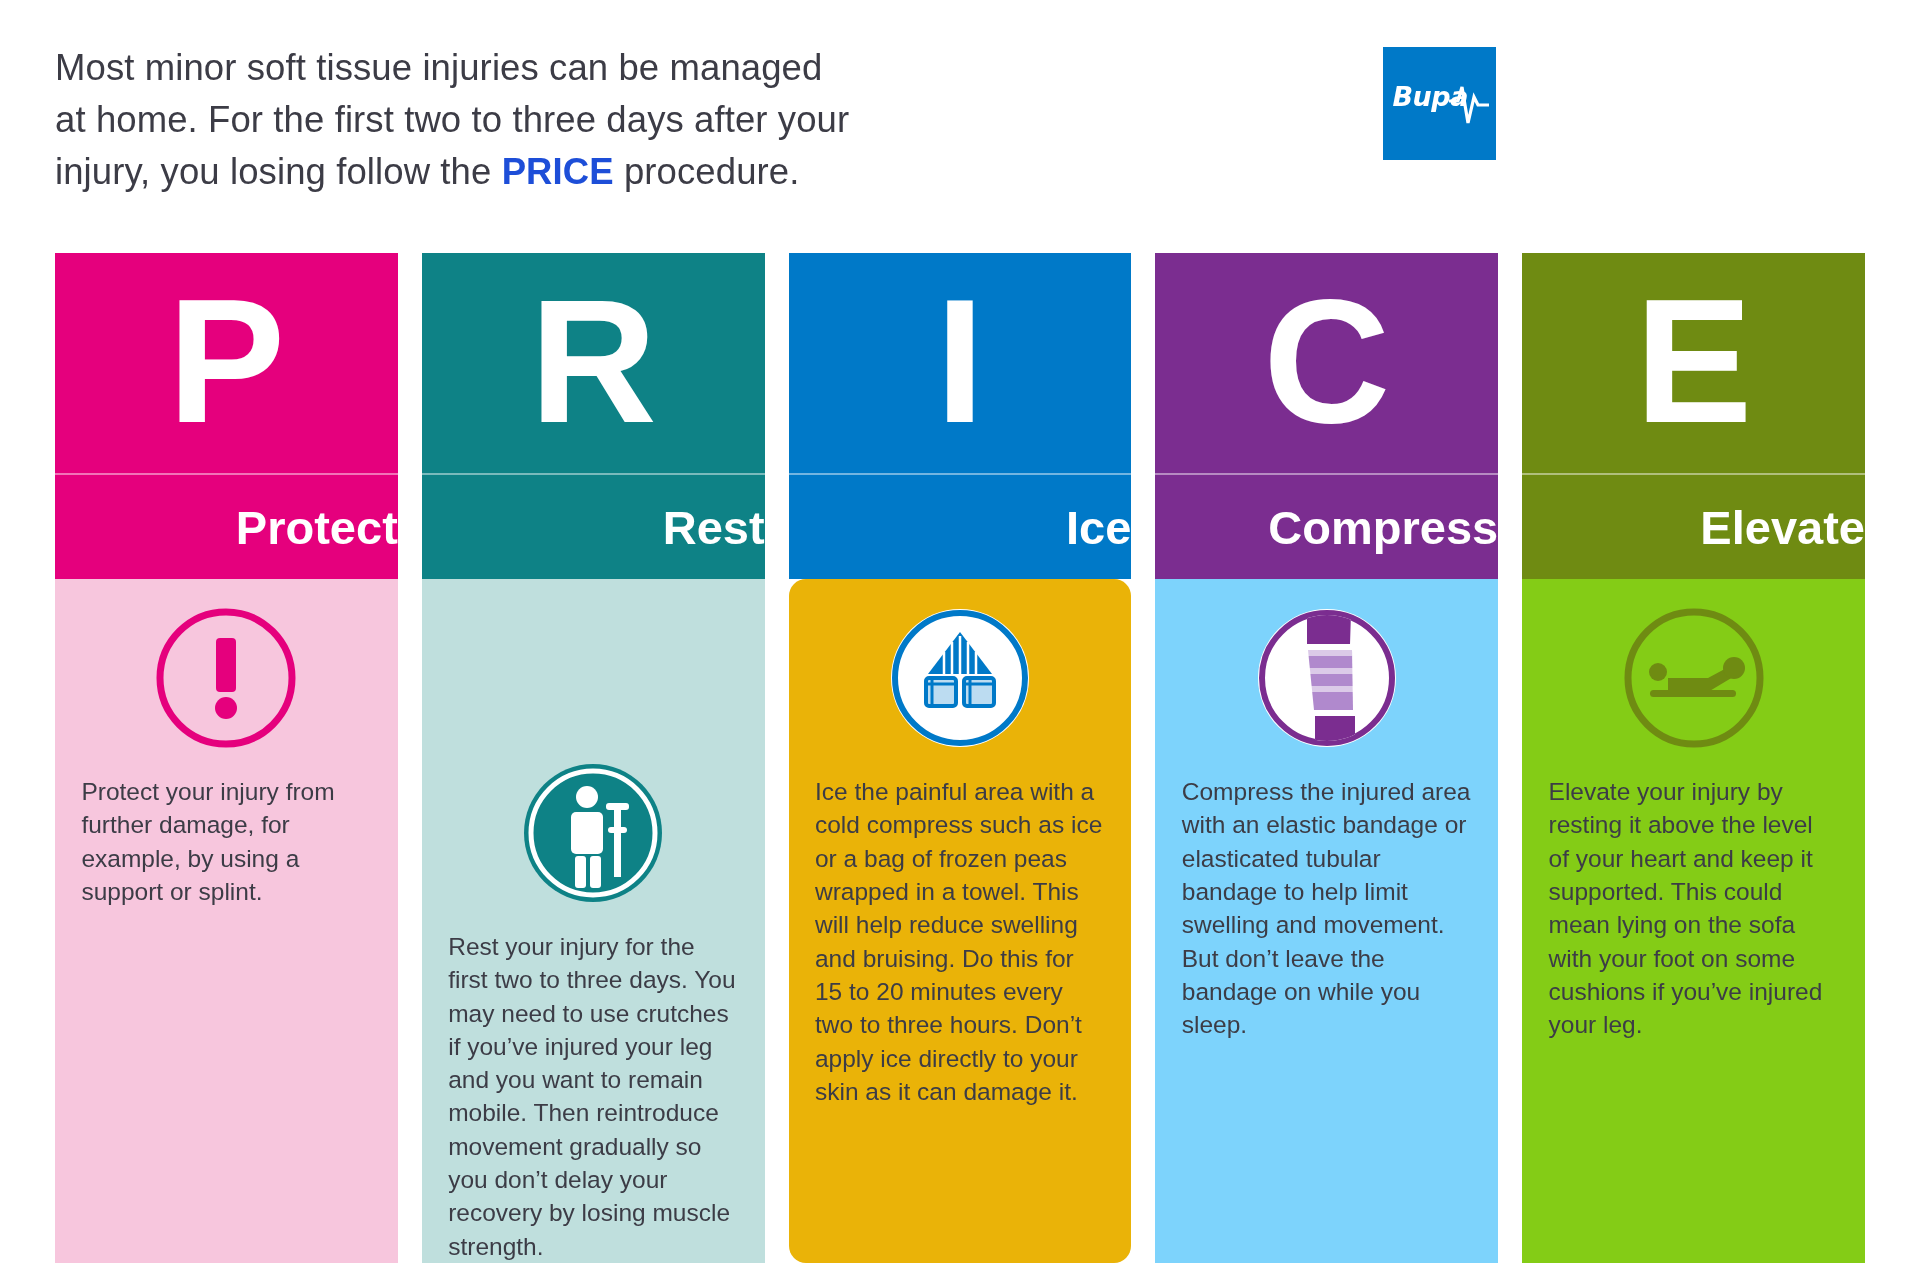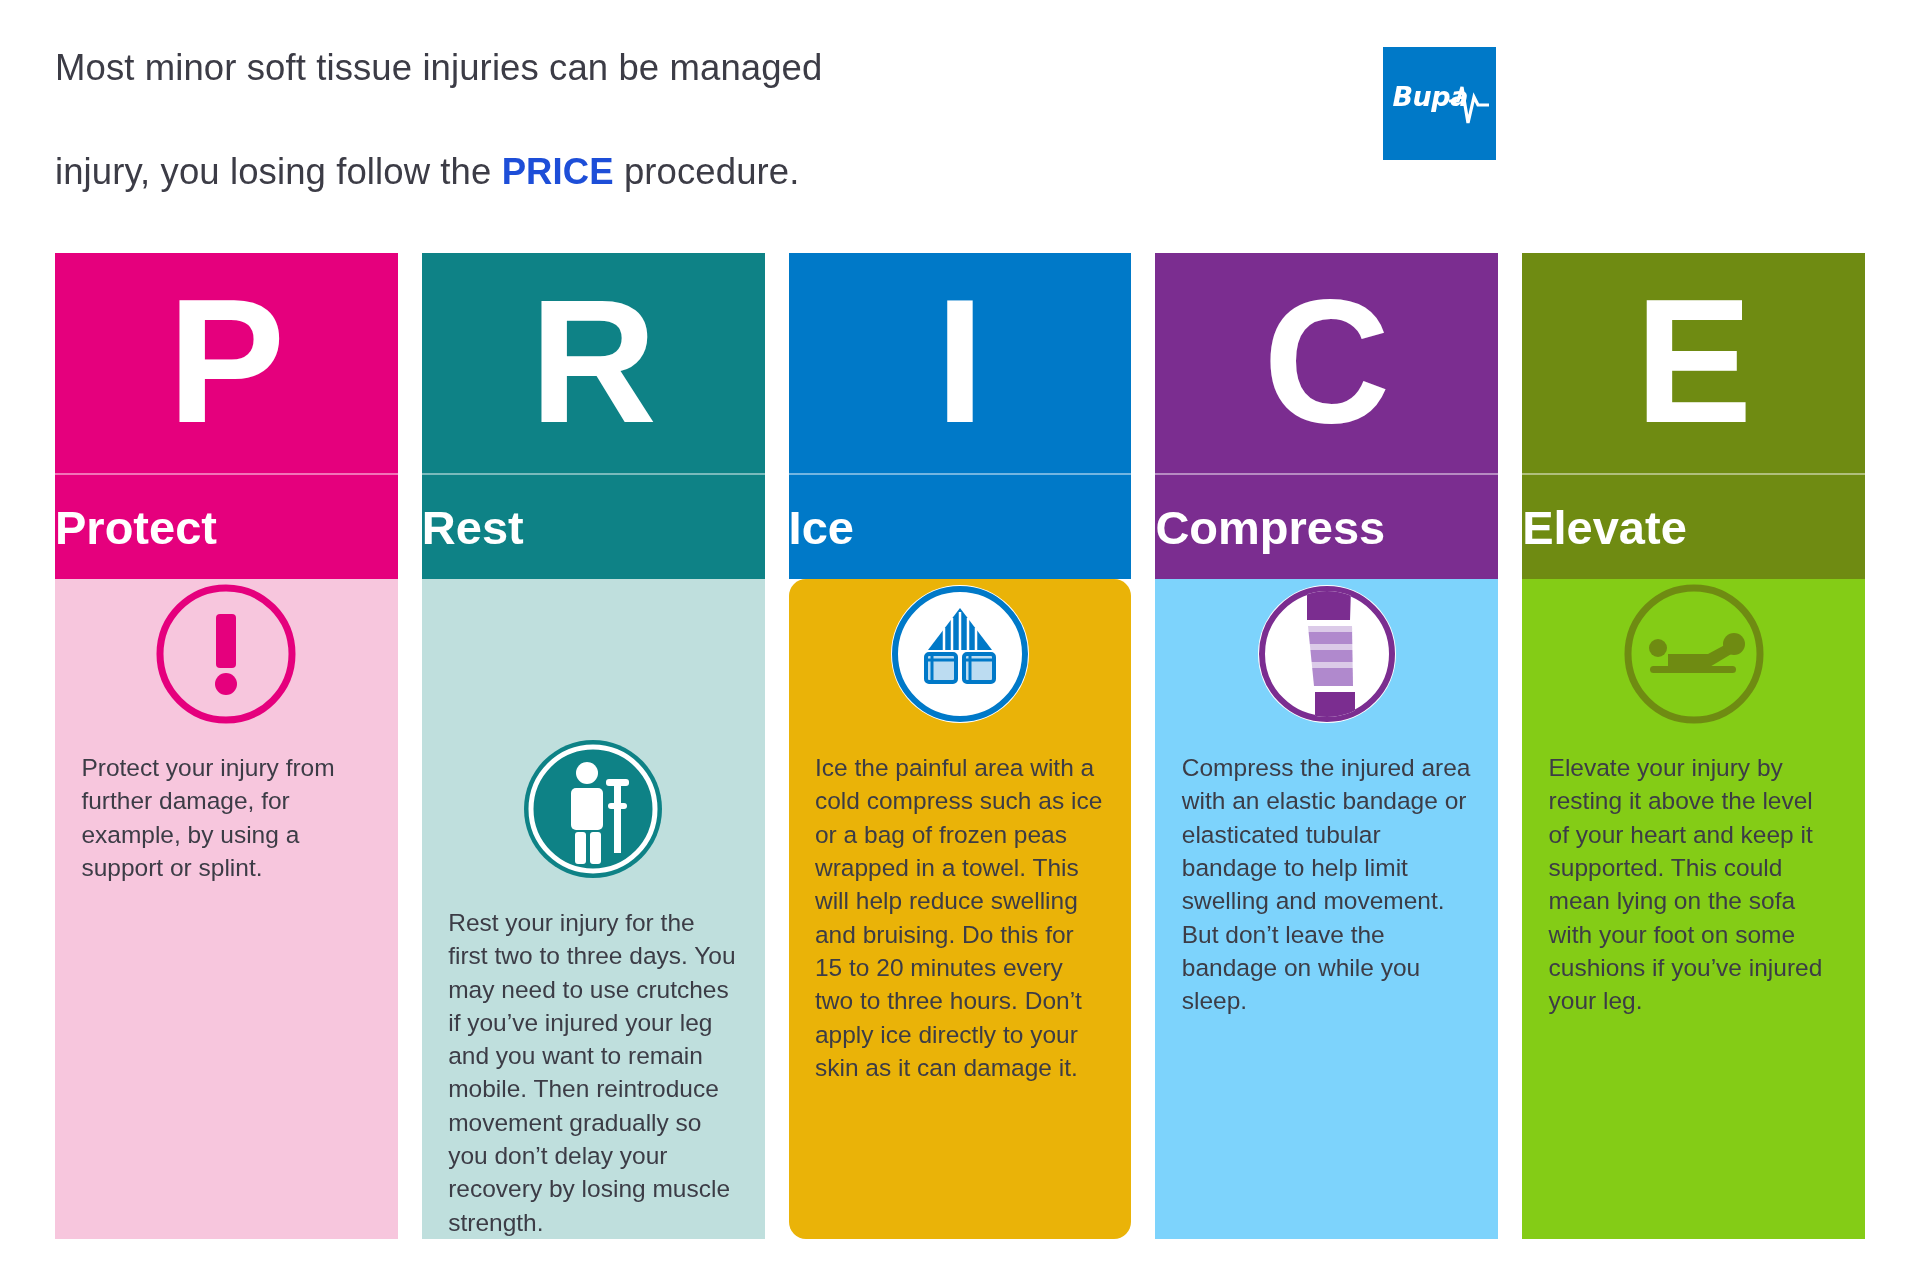--- a/index.html
+++ b/index.html
@@ -106,33 +106,34 @@
     line-height: 1;
     font-weight: 700;
     font-family: "Liberation Sans", sans-serif;
     letter-spacing: 0;
     margin-top: -6px;
   }
   .col-name-block {
     height: 104px;
     display: flex;
     align-items: center;
-    justify-content: flex-start;
+    justify-content: flex-end;
   }
   .col-name {
     color: #ffffff;
     font-size: 47px;
     font-weight: 700;
     line-height: 1;
   }
   .col-body {
     flex: 1;
     display: flex;
     flex-direction: column;
     align-items: center;
+    padding-top: 24px;
     min-height: 660px;
   }
   .icon-wrap {
     width: 150px;
     height: 150px;
     display: flex;
     align-items: center;
     justify-content: center;
   }
   .col-text {
@@ -156,21 +157,21 @@
   .c4 .col-body { background: #84cc16; }
 </style>
 </head>
 <body>
 
 <div class="page">
 
   <div class="header">
     <div class="header-text">
       <span>Most minor soft tissue injuries can be managed</span><br>
-      <br>
+      <span>at home. For the first two to three days after your</span><br>
       <span>injury, you losing follow the </span><b>PRICE</b><span> procedure.</span>
     </div>
   </div>
 
   <div class="logo">
     <div class="logo-inner">
       <div class="logo-word">Bupa</div>
       <svg class="logo-pulse" width="40" height="44" viewBox="0 0 40 44">
         <polyline points="0,18 9,18 13,4 19,40 25,14 29,22 40,22" fill="none" stroke="#ffffff" stroke-width="3.2" stroke-linejoin="miter" stroke-linecap="butt"></polyline>
       </svg>

